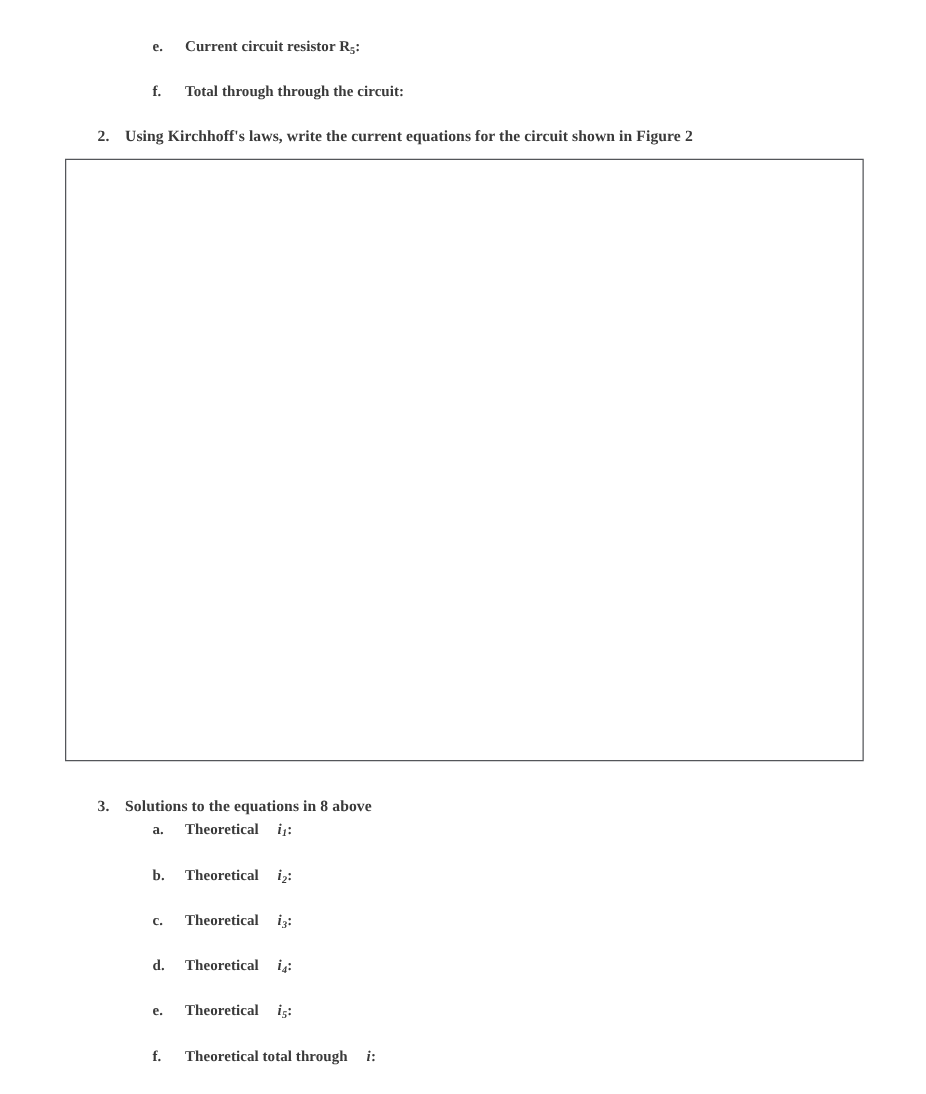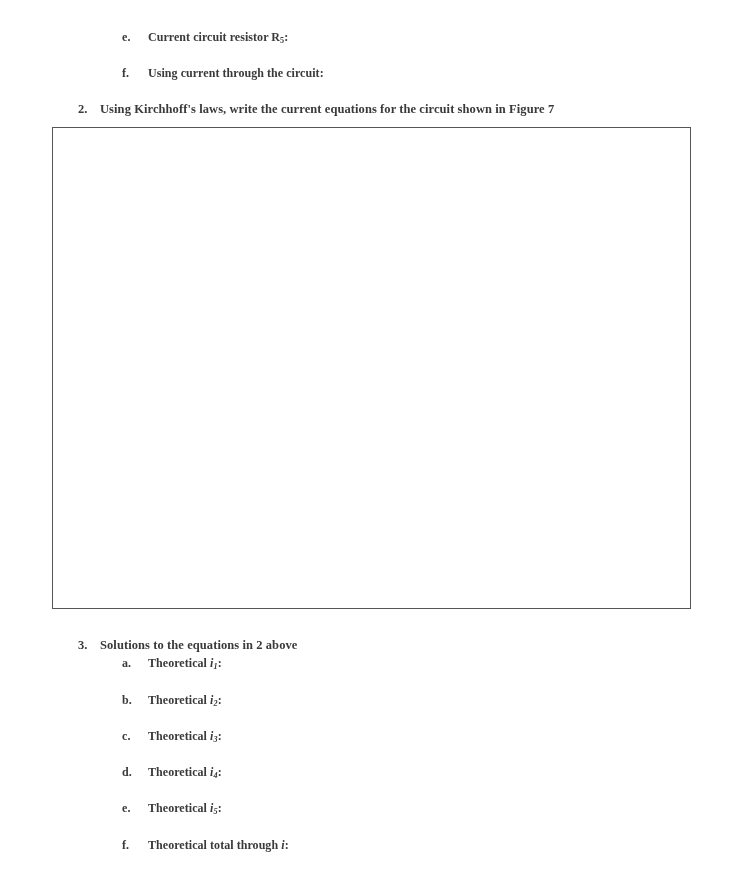--- a/index.html
+++ b/index.html
@@ -51,20 +51,21 @@
     font-size: 12px;
     font-weight: 600;
     letter-spacing: 0.05px;
   }
   .lvl2 .marker { width: 26px; }
 
   
   .sym {
     font-style: italic;
     font-weight: 600;
+    margin-left: 12px;
   }
   .sym sub {
     font-style: italic;
     font-size: 0.68em;
     vertical-align: baseline;
     position: relative;
     bottom: -0.28em;
     margin-left: 0.2px;
   }
 
@@ -93,33 +94,33 @@
 
 <div class="page">
 
   <div class="row lvl2" style="top:30px;">
     <span class="marker">e.</span>
     <span class="body res"><span>Current circuit resistor R</span><sub>5</sub><span>:</span></span>
   </div>
 
   <div class="row lvl2" style="top:66px;">
     <span class="marker">f.</span>
-    <span class="body">Using current through the circuit:</span>
+    <span class="body">Total through through the circuit:</span>
   </div>
 
   <div class="row lvl1" style="top:102px;">
     <span class="marker">2.</span>
-    <span class="body">Using Kirchhoff's laws, write the current equations for the circuit shown in Figure 7</span>
+    <span class="body">Using Kirchhoff's laws, write the current equations for the circuit shown in Figure 2</span>
   </div>
 
   <div class="answer-box"></div>
 
   <div class="row lvl1" style="top:638px;">
     <span class="marker">3.</span>
-    <span class="body">Solutions to the equations in 2 above</span>
+    <span class="body">Solutions to the equations in 8 above</span>
   </div>
 
   <div class="row lvl2" style="top:656px;">
     <span class="marker">a.</span>
     <span class="body"><span>Theoretical </span><span class="sym"><span>i</span><sub>1</sub></span><span>:</span></span>
   </div>
 
   <div class="row lvl2" style="top:693px;">
     <span class="marker">b.</span>
     <span class="body"><span>Theoretical </span><span class="sym"><span>i</span><sub>2</sub></span><span>:</span></span>

